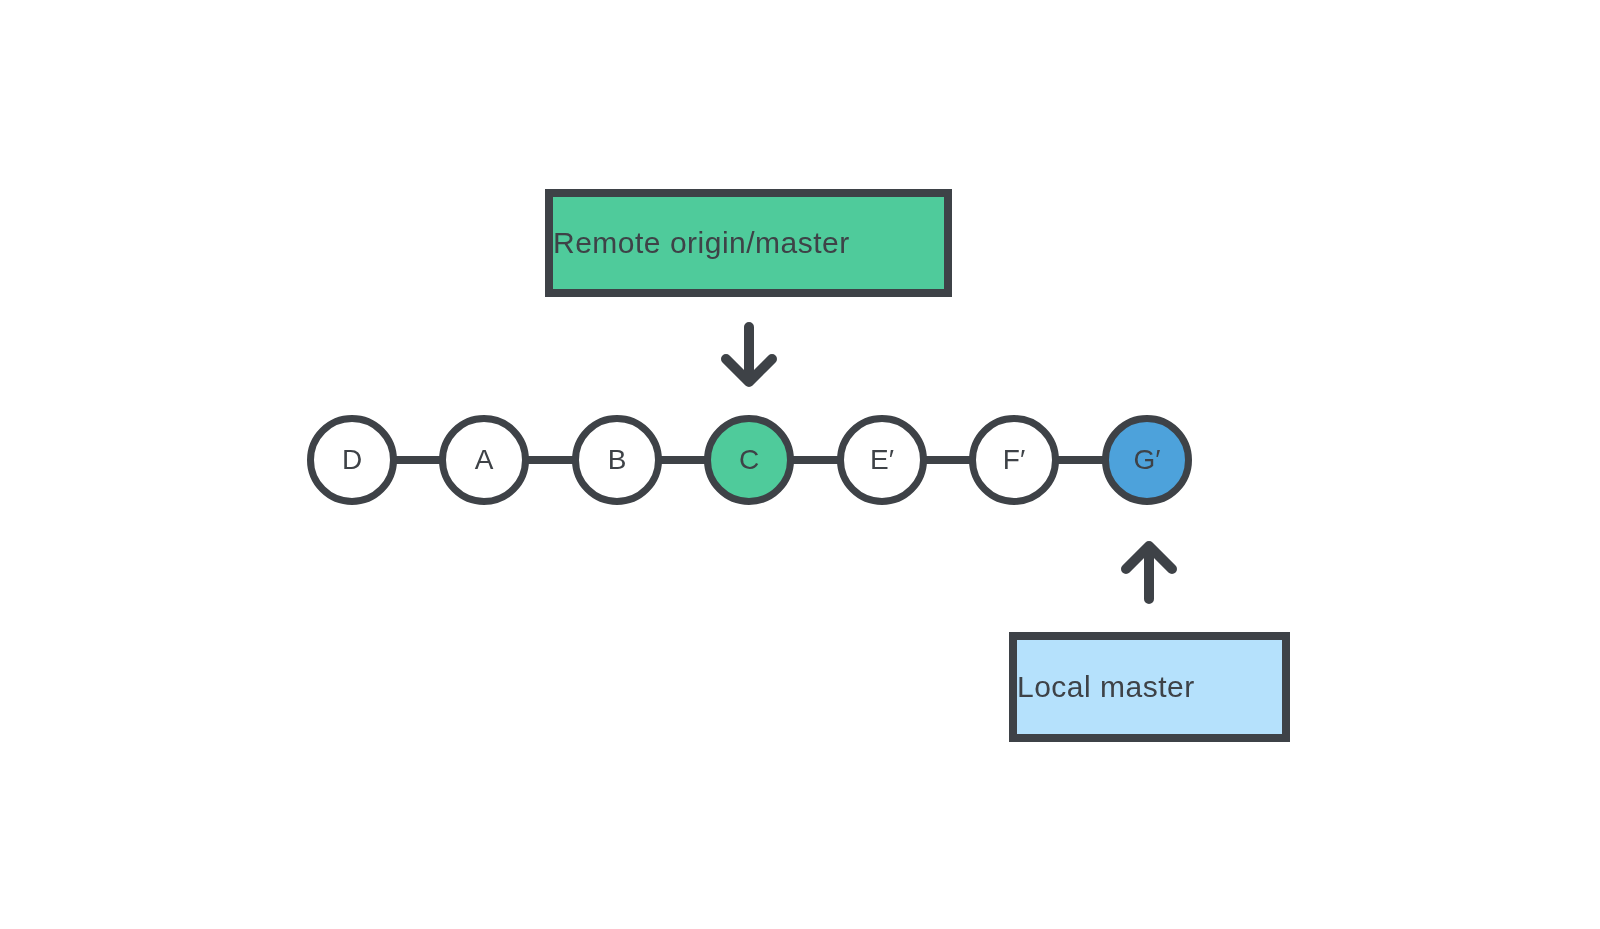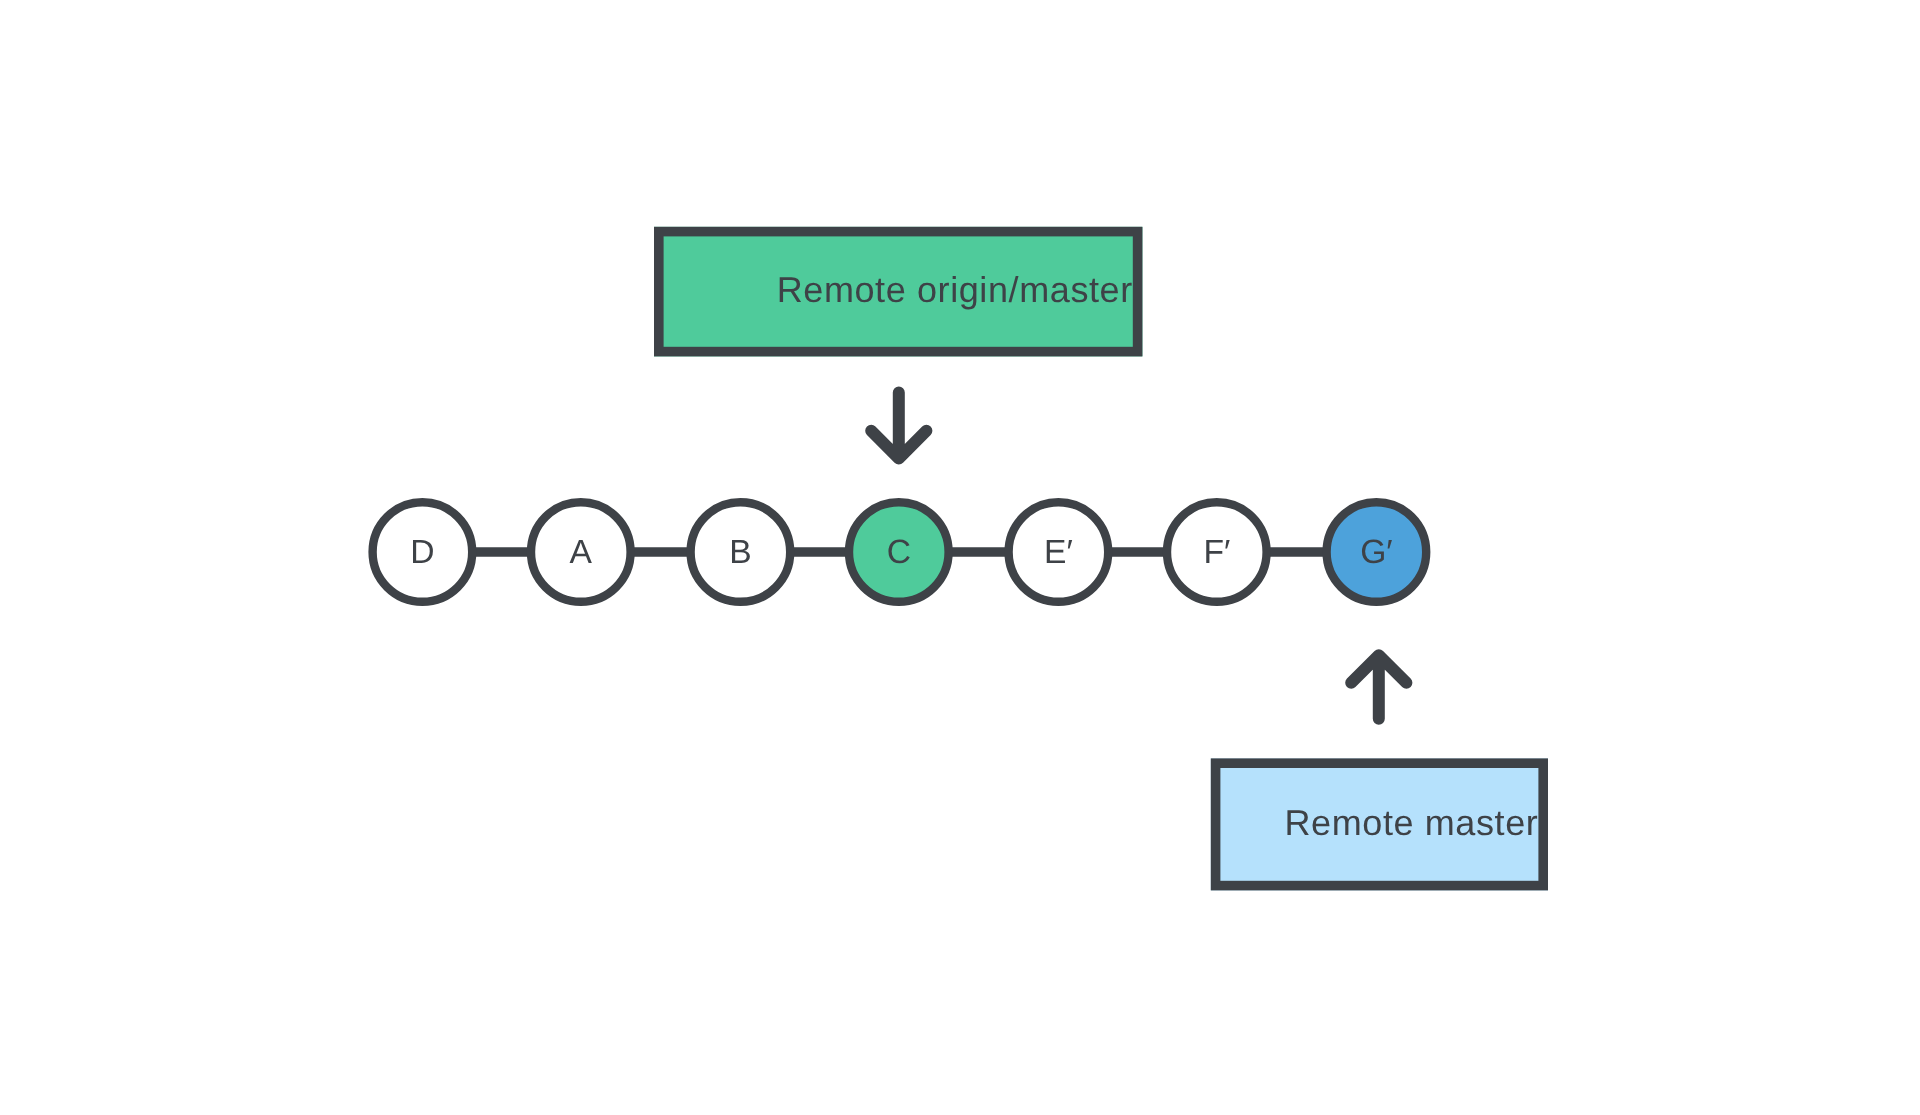--- a/index.html
+++ b/index.html
@@ -19,21 +19,21 @@
     position: absolute;
     left: 0;
     top: 0;
   }
   .label-box {
     position: absolute;
     box-sizing: border-box;
     border: 8px solid #3e4247;
     display: flex;
     align-items: center;
-    justify-content: flex-end;
+    justify-content: flex-start;
     font-size: 30px;
     font-weight: 500;
     letter-spacing: 0.5px;
     color: #3e4247;
   }
   .label-box.remote {
     left: 545px;
     top: 189px;
     width: 407px;
     height: 108px;
@@ -77,21 +77,21 @@
     <line x1="352" y1="460" x2="1147" y2="460" stroke="#3e4247" stroke-width="8" style="stroke: rgb(62, 66, 71);"></line>
     <path d="M749 327 L749 378 M726 359 L749 382 L772 359" fill="none" stroke="#3e4247" stroke-width="10" stroke-linecap="round" stroke-linejoin="round" style="stroke: rgb(62, 66, 71);"></path>
     <path d="M1149 599 L1149 548 M1126 569 L1149 546 L1172 569" fill="none" stroke="#3e4247" stroke-width="10" stroke-linecap="round" stroke-linejoin="round" style="stroke: rgb(62, 66, 71);"></path>
   </svg>
 
   <div class="label-box remote" style="background-color: rgb(79, 203, 155); border-color: rgb(62, 66, 71); color: rgb(62, 66, 71);">
     <span>Remote origin/master</span>
   </div>
 
   <div class="label-box local" style="background-color: rgb(181, 225, 252); border-color: rgb(62, 66, 71); color: rgb(62, 66, 71);">
-    <span>Remote master</span>
+    <span>Local master</span>
   </div>
 
   <div class="node n0" style="background-color: rgb(255, 255, 255); border-color: rgb(62, 66, 71); color: rgb(62, 66, 71);">
     <span>D</span>
   </div>
   <div class="node n1" style="background-color: rgb(255, 255, 255); border-color: rgb(62, 66, 71); color: rgb(62, 66, 71);">
     <span>A</span>
   </div>
   <div class="node n2" style="background-color: rgb(255, 255, 255); border-color: rgb(62, 66, 71); color: rgb(62, 66, 71);">
     <span>B</span>

